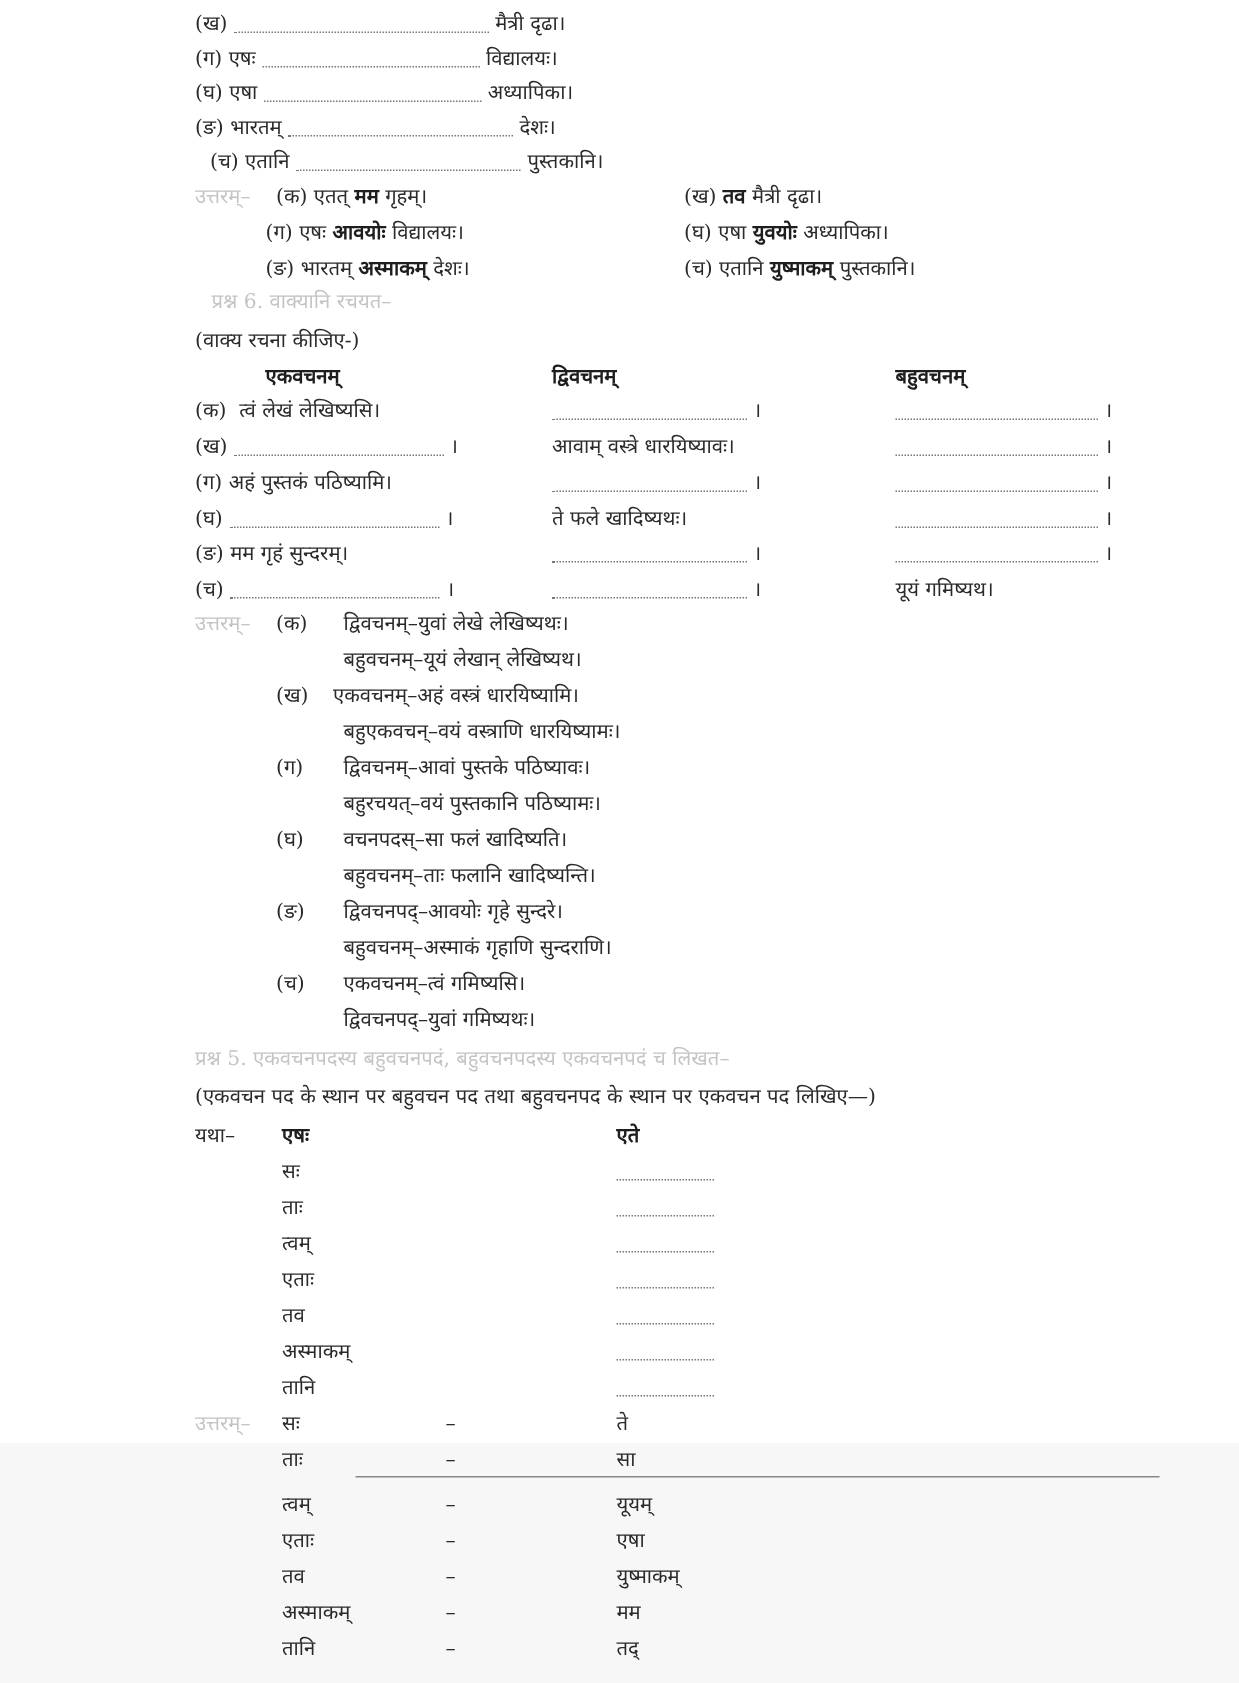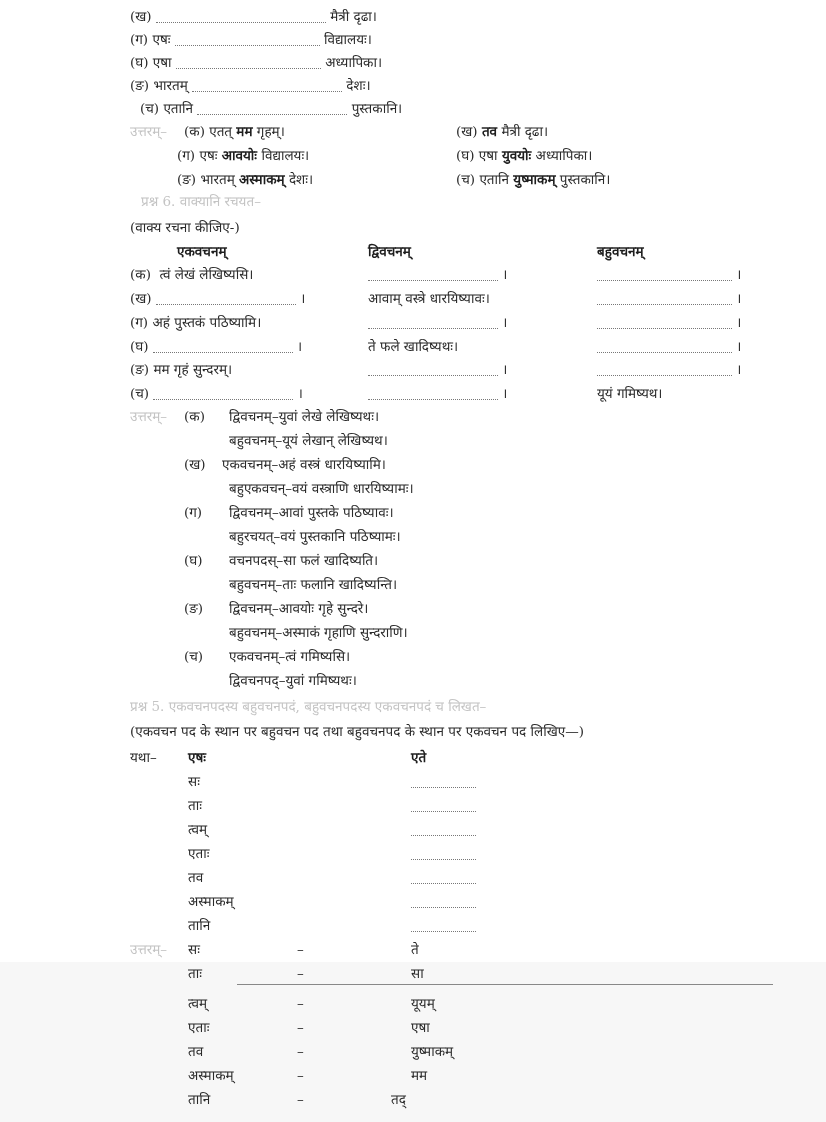--- a/index.html
+++ b/index.html
@@ -77,21 +77,21 @@
 
 <div class="ln" style="left:184px;top:502px">(ग)</div>
 <div class="ln" style="left:229px;top:502px">द्विवचनम्–आवां पुस्तके पठिष्यावः।</div>
 <div class="ln" style="left:229px;top:526px">बहुरचयत्–वयं पुस्तकानि पठिष्यामः।</div>
 
 <div class="ln" style="left:184px;top:550px">(घ)</div>
 <div class="ln" style="left:229px;top:550px">वचनपदस्–सा फलं खादिष्यति।</div>
 <div class="ln" style="left:229px;top:574px">बहुवचनम्–ताः फलानि खादिष्यन्ति।</div>
 
 <div class="ln" style="left:184px;top:598px">(ङ)</div>
-<div class="ln" style="left:229px;top:598px">द्विवचनम्–आवयोः गृहे सुन्दरे।</div>
+<div class="ln" style="left:229px;top:598px">द्विवचनपद्–आवयोः गृहे सुन्दरे।</div>
 <div class="ln" style="left:229px;top:622px">बहुवचनम्–अस्माकं गृहाणि सुन्दराणि।</div>
 
 <div class="ln" style="left:184px;top:646px">(च)</div>
 <div class="ln" style="left:229px;top:646px">एकवचनम्–त्वं गमिष्यसि।</div>
 <div class="ln" style="left:229px;top:670px">द्विवचनपद्–युवां गमिष्यथः।</div>
 
 <div class="ln faint" style="left:130px;top:696px">प्रश्न 5. एकवचनपदस्य बहुवचनपदं, बहुवचनपदस्य एकवचनपदं च लिखत–</div>
 <div class="ln" style="left:130px;top:721px">(एकवचन पद के स्थान पर बहुवचन पद तथा बहुवचनपद के स्थान पर एकवचन पद लिखिए—)</div>
 
 <div class="ln" style="left:130px;top:747px">यथा–</div>
@@ -136,13 +136,13 @@
 <div class="ln" style="left:188px;top:1041px">तव</div>
 <div class="ln" style="left:297px;top:1041px">–</div>
 <div class="ln" style="left:411px;top:1041px">युष्माकम्</div>
 
 <div class="ln" style="left:188px;top:1065px">अस्माकम्</div>
 <div class="ln" style="left:297px;top:1065px">–</div>
 <div class="ln" style="left:411px;top:1065px">मम</div>
 
 <div class="ln" style="left:188px;top:1089px">तानि</div>
 <div class="ln" style="left:297px;top:1089px">–</div>
-<div class="ln" style="left:391px;top:1089px">तद्</div>
+<div class="ln" style="left:411px;top:1089px">तद्</div>
 
 </body></html>

